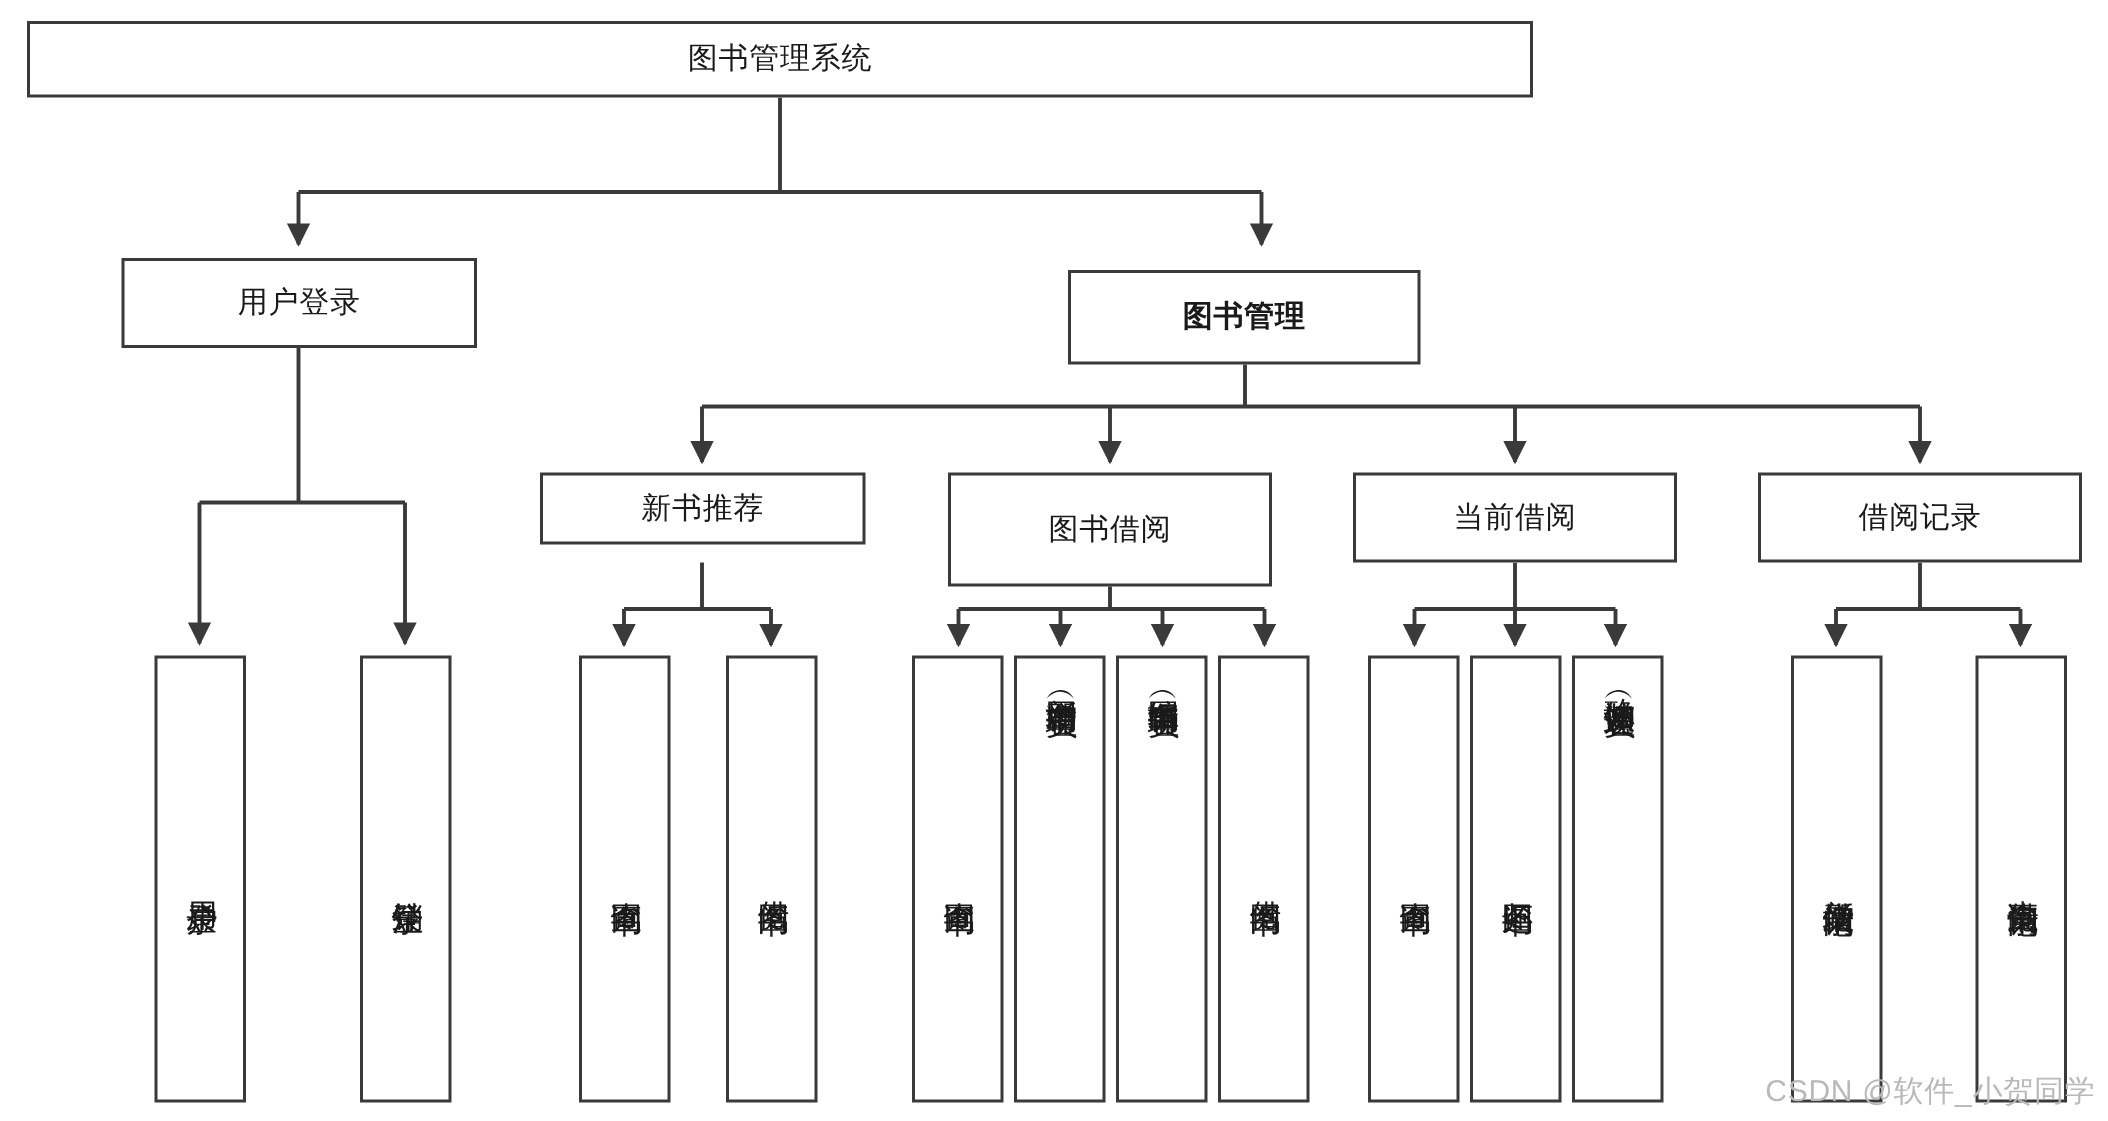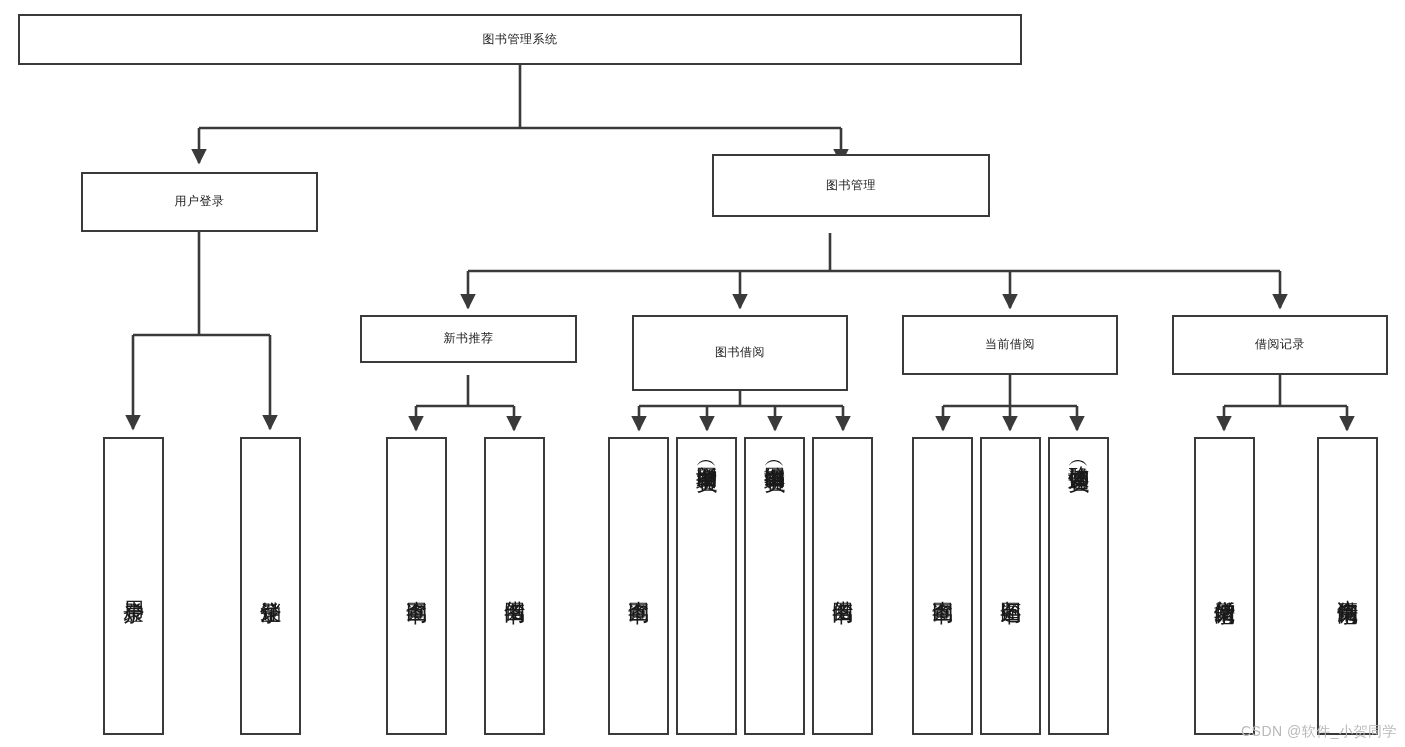--- a/index.html
+++ b/index.html
@@ -36,21 +36,21 @@
     color: #1a1a1a;
   }
   .node-label {
     display: block;
     text-align: center;
     line-height: 1.15;
     white-space: nowrap;
   }
   
   .node.horiz .node-label {
-    font-size: 12px;
+    font-size: 20px;
     letter-spacing: 0.5px;
   }
   
   .node.vert {
     align-items: flex-start;
     justify-content: center;
     padding-top: 10px;
   }
   .node.vert.centered {
     align-items: center;
@@ -61,21 +61,21 @@
     text-orientation: upright;
     font-size: 21px;
     line-height: 1.06;
     letter-spacing: 1px;
     white-space: nowrap;
   }
   #watermark {
     position: absolute;
     right: 8px;
     bottom: 6px;
-    font-size: 14px;
+    font-size: 20px;
     color: #b9b9b9;
     letter-spacing: 0.5px;
     white-space: nowrap;
     z-index: 5;
   }
 </style>
 </head>
 <body>
 
 <div id="diagram-root">
@@ -131,21 +131,21 @@
   </svg>
 
   <div class="node horiz" style="left:18px; top:14px; width:1004px; height:51px;">
     <span class="node-label">图书管理系统</span>
   </div>
 
   <div class="node horiz" style="left:81px; top:172px; width:237px; height:60px;">
     <span class="node-label">用户登录</span>
   </div>
 
-  <div class="node horiz" style="left:712px; top:154px; width:278px; height:63px;">
+  <div class="node horiz" style="left:712px; top:180px; width:235px; height:63px;font-weight:bold;">
     <span class="node-label">图书管理</span>
   </div>
 
   <div class="node horiz" style="left:360px; top:315px; width:217px; height:48px;">
     <span class="node-label">新书推荐</span>
   </div>
 
   <div class="node horiz" style="left:632px; top:315px; width:216px; height:76px;">
     <span class="node-label">图书借阅</span>
   </div>

